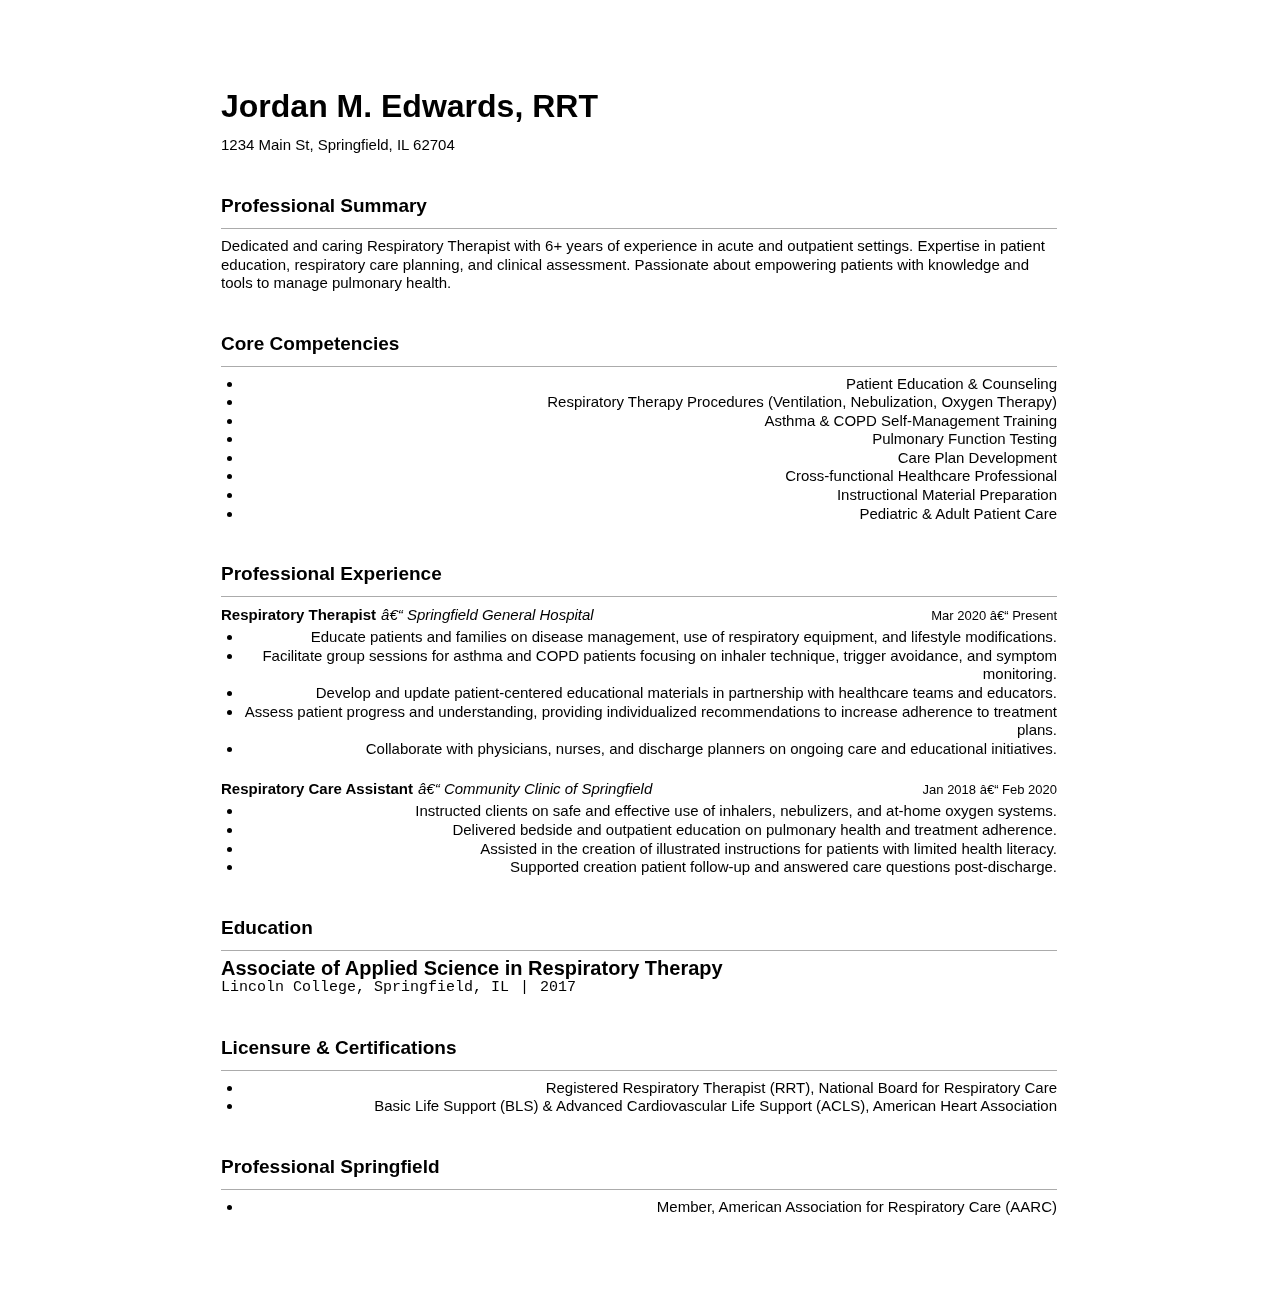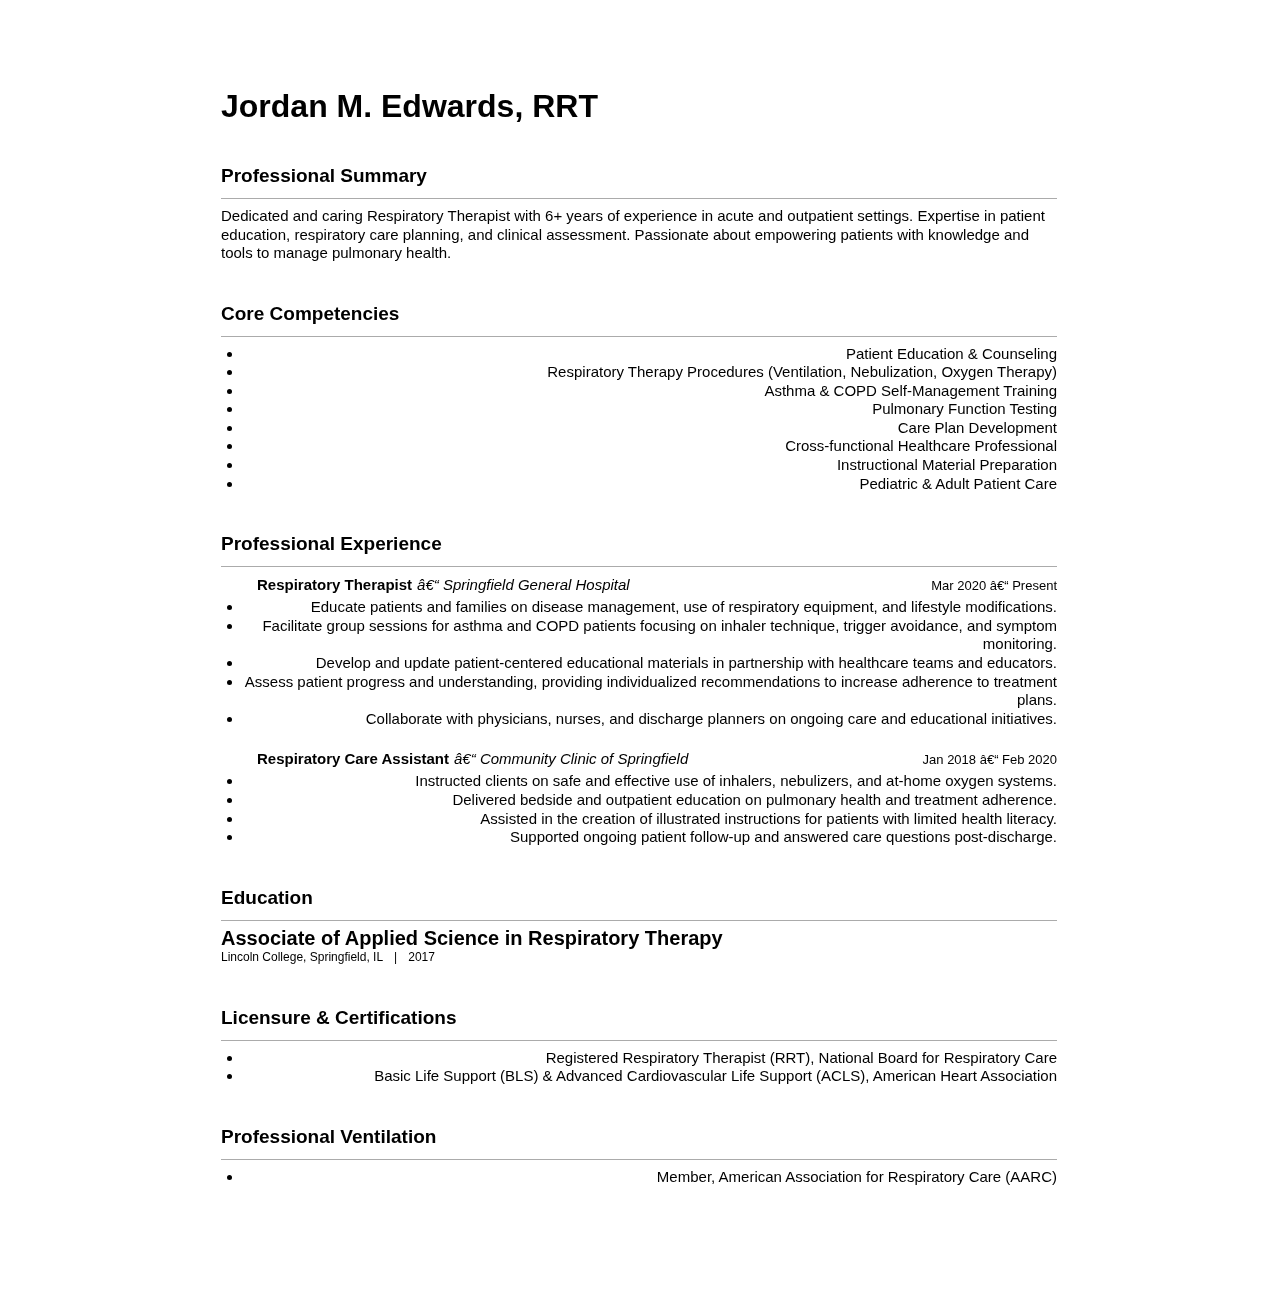--- a/index.html
+++ b/index.html
@@ -68,21 +68,20 @@
   }
   .job + .job {
     margin-top: 22px;
   }
   .job-header {
     display: flex;
     justify-content: space-between;
     align-items: baseline;
     font-size: 15px;
     line-height: 18px;
-    margin-left: 36px;
   }
   .job-title {
     font-weight: bold;
   }
   .job-company {
     font-style: italic;
     margin-left: 5px;
   }
   .job-dates {
     font-size: 13px;
@@ -92,35 +91,37 @@
     margin-top: 3px;
   }
   
   .degree {
     margin-top: 8px;
     font-size: 20px;
     line-height: 19px;
     font-weight: bold;
   }
   .school-line {
-    font-size: 12px;
+    font-size: 15px;
     line-height: 19px;
+    font-family: Liberation Mono, monospace;
   }
   .school-sep {
     display: inline-block;
     margin: 0 11px;
   }
 </style>
 </head>
 <body>
 
 <div class="page">
 
   <header>
     <h1 class="name">Jordan M. Edwards, RRT</h1>
+    <div class="address-line">1234 Main St, Springfield, IL 62704</div>
   </header>
 
   <section>
     <h2 class="section-heading">Professional Summary</h2>
     <p class="summary-text">Dedicated and caring Respiratory Therapist with 6+ years of experience in acute and outpatient settings. Expertise in patient education, respiratory care planning, and clinical assessment. Passionate about empowering patients with knowledge and tools to manage pulmonary health.</p>
   </section>
 
   <section>
     <h2 class="section-heading">Core Competencies</h2>
     <ul class="bullet-list">
@@ -154,39 +155,39 @@
 
     <div class="job">
       <div class="job-header">
         <div><span class="job-title">Respiratory Care Assistant</span><span class="job-company">â€“ Community Clinic of Springfield</span></div>
         <div class="job-dates">Jan 2018 â€“ Feb 2020</div>
       </div>
       <ul class="bullet-list">
         <li>Instructed clients on safe and effective use of inhalers, nebulizers, and at-home oxygen systems.</li>
         <li>Delivered bedside and outpatient education on pulmonary health and treatment adherence.</li>
         <li>Assisted in the creation of illustrated instructions for patients with limited health literacy.</li>
-        <li>Supported ongoing patient follow-up and answered care questions post-discharge.</li>
+        <li>Supported creation patient follow-up and answered care questions post-discharge.</li>
       </ul>
     </div>
   </section>
 
   <section>
     <h2 class="section-heading">Education</h2>
     <div class="degree">Associate of Applied Science in Respiratory Therapy</div>
     <div class="school-line"><span>Lincoln College, Springfield, IL</span><span class="school-sep">|</span><span>2017</span></div>
   </section>
 
   <section>
     <h2 class="section-heading">Licensure &amp; Certifications</h2>
     <ul class="bullet-list">
       <li>Registered Respiratory Therapist (RRT), National Board for Respiratory Care</li>
       <li>Basic Life Support (BLS) &amp; Advanced Cardiovascular Life Support (ACLS), American Heart Association</li>
     </ul>
   </section>
 
   <section>
-    <h2 class="section-heading">Professional Ventilation</h2>
+    <h2 class="section-heading">Professional Springfield</h2>
     <ul class="bullet-list">
       <li>Member, American Association for Respiratory Care (AARC)</li>
     </ul>
   </section>
 
 </div>
 
 </body></html>

